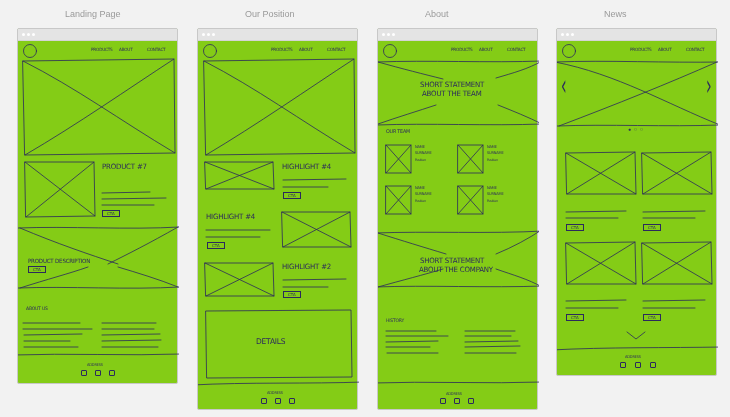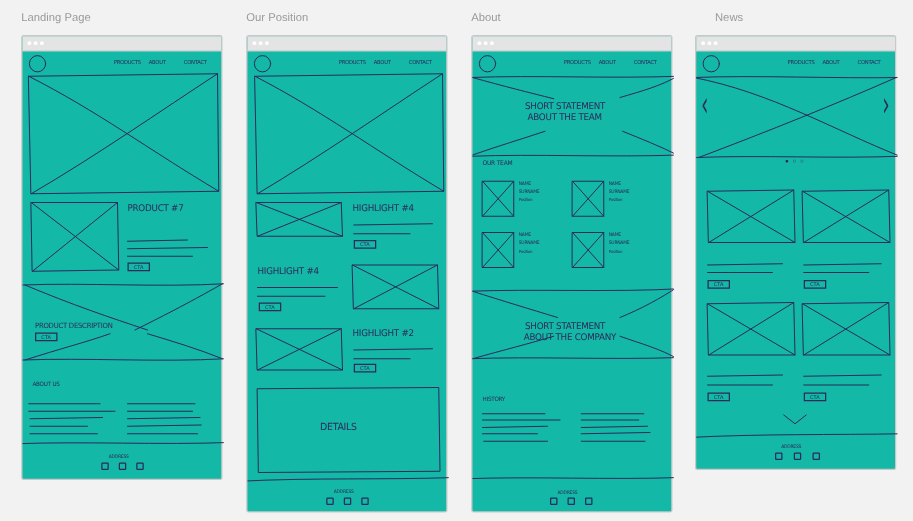--- a/index.html
+++ b/index.html
@@ -1,19 +1,19 @@
 <!DOCTYPE html>
 <html><head>
 <meta charset="utf-8">
 <style>
   html, body { margin:0; padding:0; }
   body { width:730px; height:417px; background:#f2f2f2; position:relative; overflow:hidden;
          font-family:"Liberation Sans", sans-serif; }
-  .page-label { position:absolute; top:9px; font-size:9px; color:#9a9a9a; }
-  .frame { position:absolute; top:28px; width:161px; background:#14b8a6; border:1px solid #c8c8c8;
+  .page-label { position:absolute; top:9px; font-size:9px; color:#9a9a9a;margin-left:48px; }
+  .frame { position:absolute; top:28px; width:161px; background:#84cc16; border:1px solid #c8c8c8;
            border-radius:2px; box-sizing:border-box; overflow:visible; }
   .chrome { height:11px; background:#e4e4e4; border-bottom:1px solid #d4d4d4; position:relative; }
   .dot { position:absolute; top:4px; width:3px; height:3px; border-radius:50%; background:#fff; }
   .sk { position:absolute; left:0; top:0; pointer-events:none; }
   .sk * { fill:none; stroke:#2b2a5c; stroke-width:0.8; stroke-linecap:round; stroke-linejoin:round; }
   .hand { position:absolute; font-family:"DejaVu Sans", sans-serif; color:#2b2a5c; white-space:nowrap;
           letter-spacing:-0.2px; transform:scaleY(1.05); }
   .nav { font-size:4.2px; }
   .h2 { font-size:5.5px; }
   .tiny { font-size:3.6px; }
@@ -22,21 +22,21 @@
   .soc { position:absolute; width:4px; height:4px; border:0.8px solid #2b2a5c; border-radius:1px; }
   .arrow { position:absolute; font-family:"DejaVu Sans", sans-serif; color:#2b2a5c; font-size:14px; transform:scaleY(2); }
   .pg { position:absolute; font-size:5px; color:#2b2a5c; }
 </style>
 </head>
 <body>
 
 <div class="page-label" style="left:17px">Landing Page</div>
 <div class="page-label" style="left:197px">Our Position</div>
 <div class="page-label" style="left:377px">About</div>
-<div class="page-label" style="left:572px">News</div>
+<div class="page-label" style="left:556px">News</div>
 
 <div class="frame" style="left:17px;height:356px">
   <div class="chrome">
     <span class="dot" style="left:4px"></span>
     <span class="dot" style="left:9px"></span>
     <span class="dot" style="left:14px"></span>
   </div>
   <svg class="sk" width="161" height="356" viewBox="0 0 161 356">
     <circle cx="12" cy="22" r="6.5"></circle>
 

